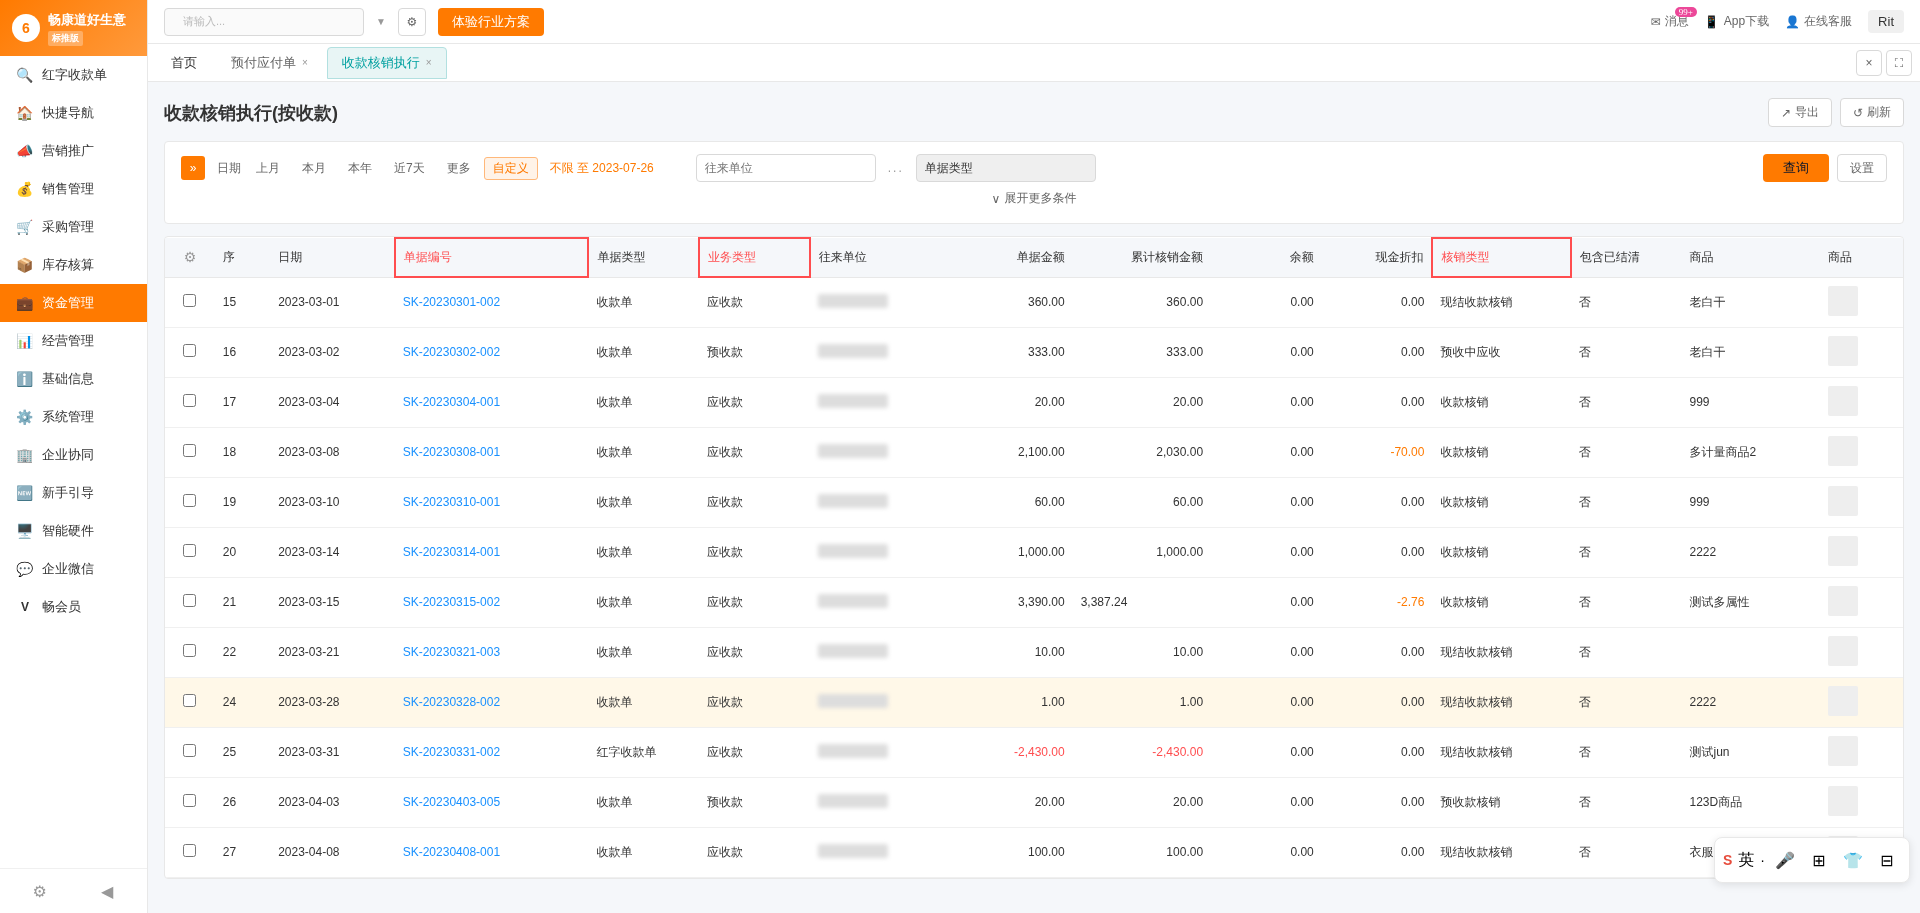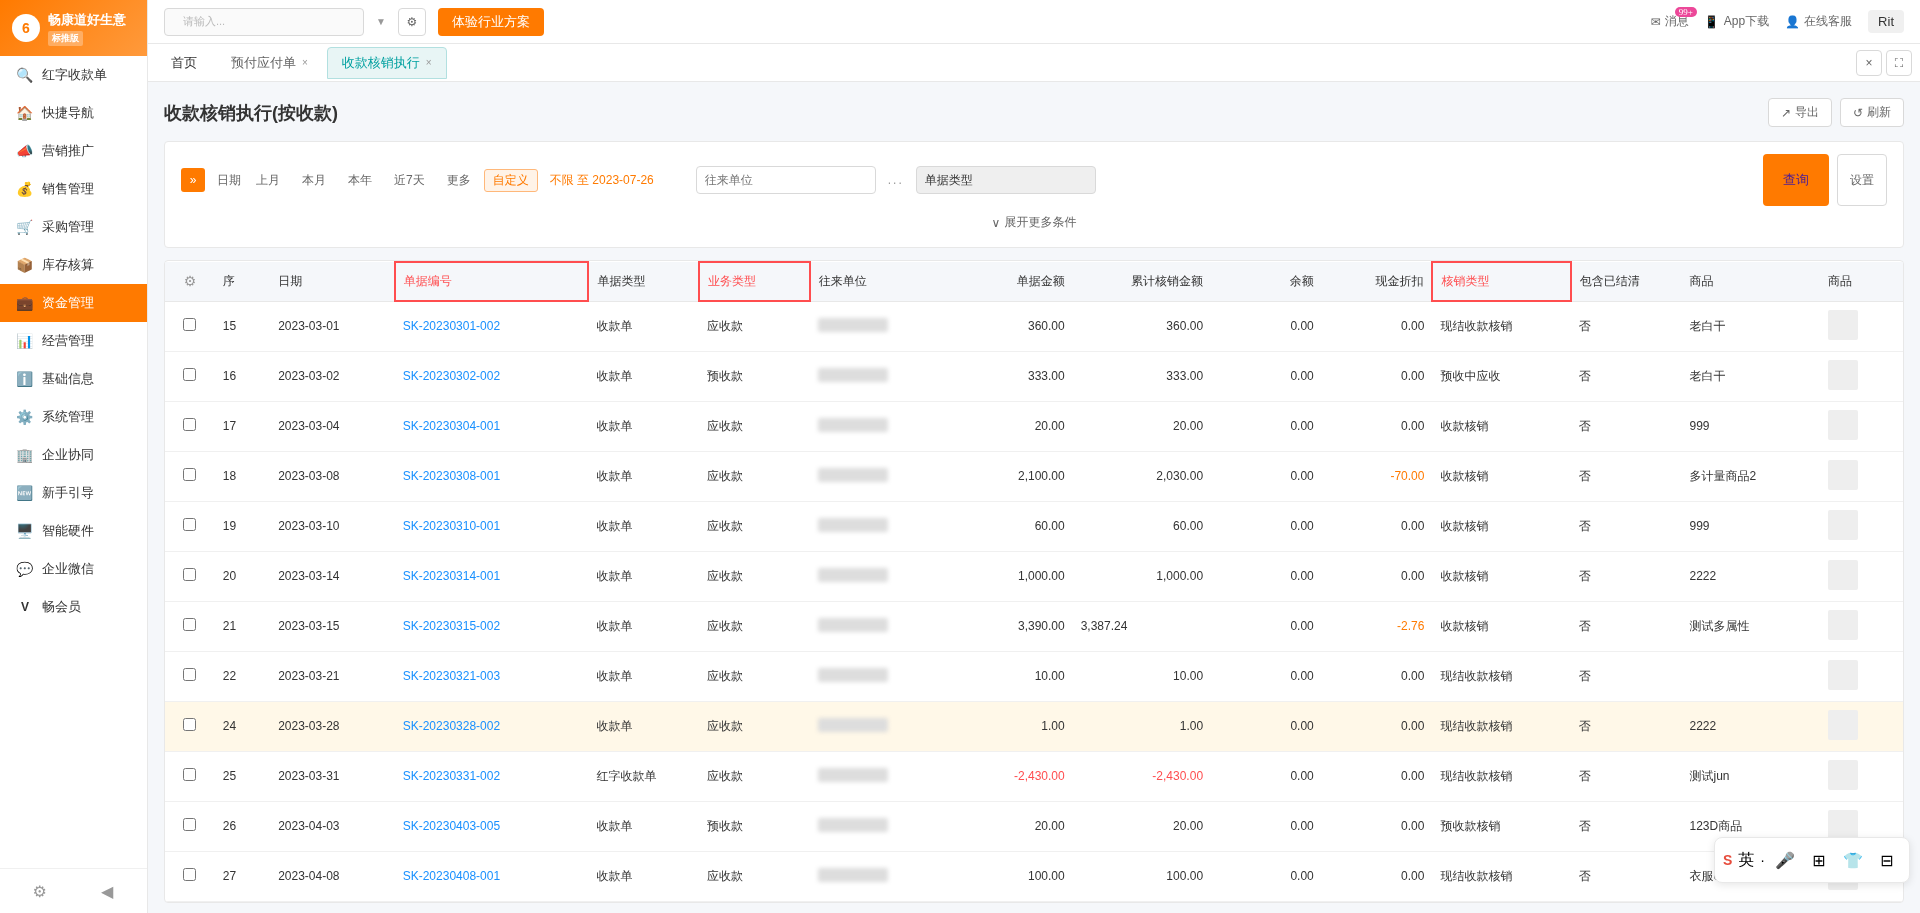--- a/index.html
+++ b/index.html
@@ -51,21 +51,21 @@
     .filter-row { display: flex; align-items: center; gap: 12px; flex-wrap: wrap; }
     .filter-item { display: flex; align-items: center; gap: 6px; }
     .filter-label { color: #666; white-space: nowrap; }
     .filter-date-btns { display: flex; gap: 4px; }
     .filter-date-btn { padding: 2px 8px; border-radius: 3px; cursor: pointer; color: #666; font-size: 12px; border: 1px solid transparent; }
     .filter-date-btn.custom { background: #fff3e8; color: #ff7a00; border: 1px solid #ffb87a; }
     .filter-date-range { color: #ff7a00; font-size: 12px; }
     .filter-input { border: 1px solid #d9d9d9; border-radius: 4px; padding: 4px 8px; height: 28px; min-width: 180px; color: #bbb; font-size: 12px; }
     .filter-select { border: 1px solid #d9d9d9; border-radius: 4px; padding: 4px 8px; height: 28px; min-width: 180px; color: #333; font-size: 12px; appearance: none; cursor: pointer; }
     .filter-ellipsis { color: #999; letter-spacing: 2px; }
-    .filter-query-btn { background: #ff7a00; color: #4c1d95; border: none; border-radius: 4px; padding: 17px 20px; cursor: pointer; font-size: 13px; }
+    .filter-query-btn { background: #ff7a00; color: #0f172a; border: none; border-radius: 4px; padding: 5px 20px; cursor: pointer; font-size: 13px; }
     .filter-setting-btn { border: 1px solid #d9d9d9; background: #fff; border-radius: 4px; padding: 4px 12px; cursor: pointer; font-size: 12px; color: #666; }
     .expand-btn { display: flex; align-items: center; gap: 4px; color: #666; cursor: pointer; font-size: 12px; padding: 4px 0; }
     .expand-row { display: flex; justify-content: center; margin-top: 4px; }
 
     
     .table-container { background: #fff; border-radius: 4px; border: 1px solid #e8e8e8; overflow: hidden; }
     .table-wrapper { overflow-x: auto; }
     table { width: 100%; border-collapse: collapse; min-width: 1400px; }
     thead tr { background: #f5f7fa; }
     thead th { padding: 10px 8px; text-align: left; font-weight: 500; color: #333; border-bottom: 1px solid #e8e8e8; white-space: nowrap; font-size: 12px; }

